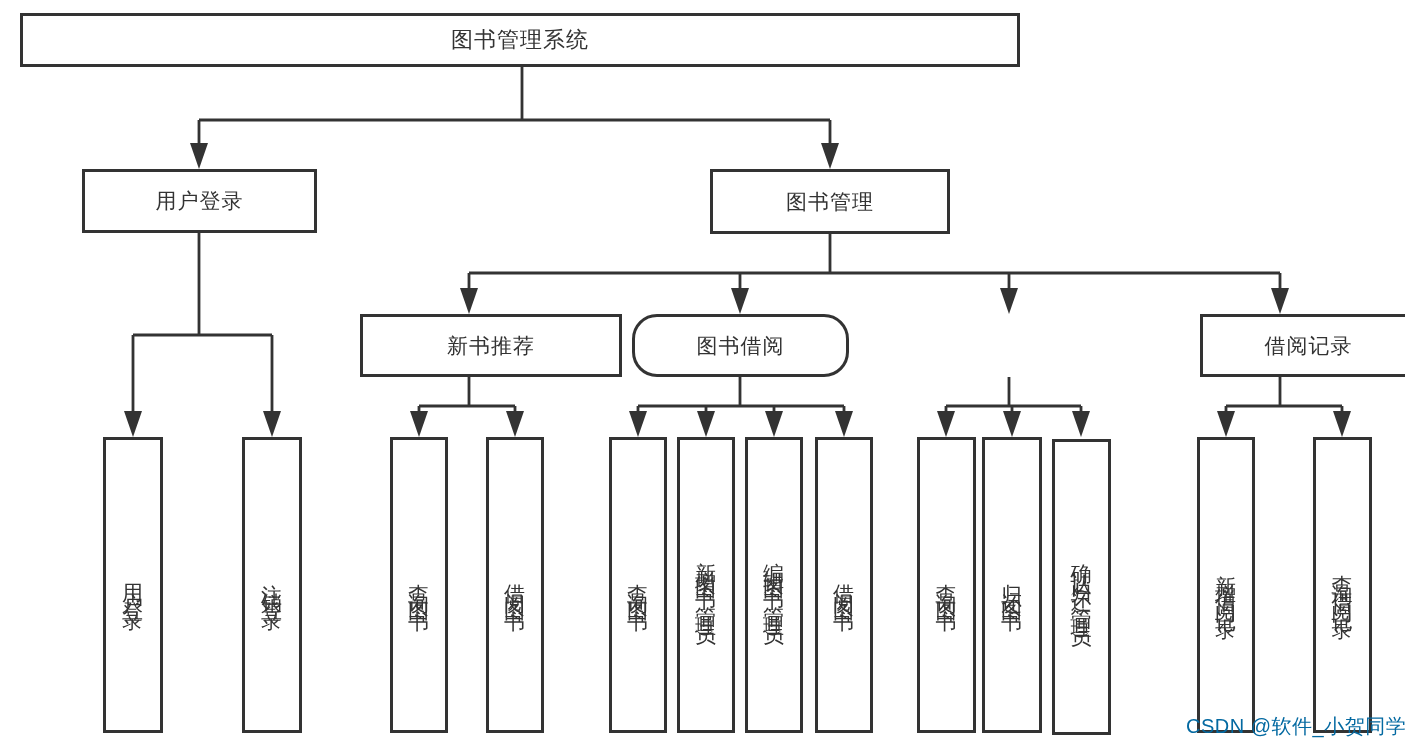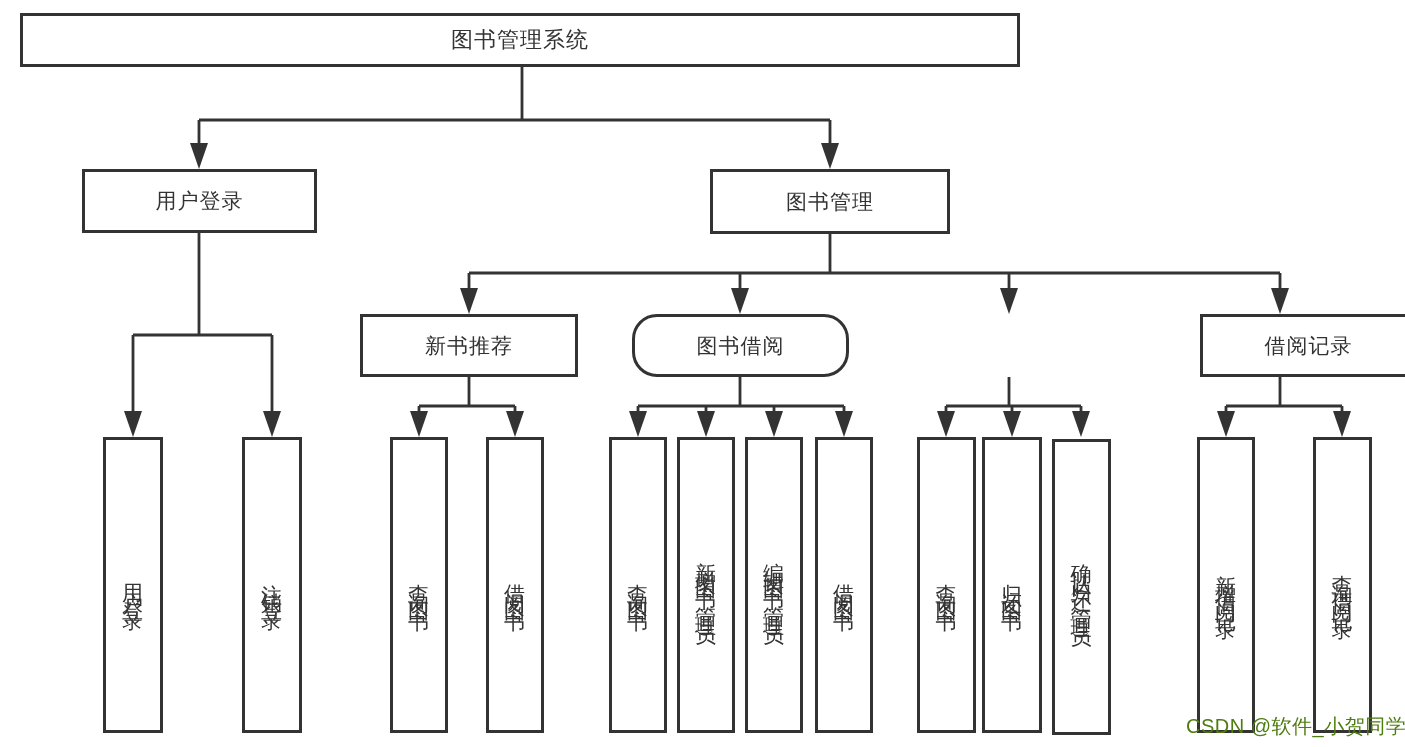--- a/index.html
+++ b/index.html
@@ -47,21 +47,21 @@
     letter-spacing: 9px;
     line-height: 1;
     white-space: nowrap;
     color: #333333;
   }
   .watermark {
     position: absolute;
     left: 1186px;
     top: 713px;
     font-size: 20px;
-    color: #4d7c0f;
+    color: #0369a1;
     letter-spacing: 0.5px;
     white-space: nowrap;
   }
 </style>
 </head>
 <body>
 
 <div id="stage">
 
   <svg id="connectors" viewBox="0 0 1405 747" xmlns="http://www.w3.org/2000/svg">
@@ -102,21 +102,21 @@
       <polygon points="1217,411 1235,411 1226,437"></polygon>
       <polygon points="1333,411 1351,411 1342,437"></polygon>
     </g>
   </svg>
 
   <div class="node root-box" style="left:20px; top:13px; width:1000px; height:54px;">图书管理系统</div>
 
   <div class="node h" style="left:82px; top:169px; width:235px; height:64px;">用户登录</div>
   <div class="node h" style="left:710px; top:169px; width:240px; height:65px;">图书管理</div>
 
-  <div class="node h" style="left:360px; top:314px; width:218px; height:63px;">新书推荐</div>
+  <div class="node h" style="left:360px; top:314px; width:262px; height:63px;">新书推荐</div>
   <div class="node h" style="left:632px; top:314px; width:217px; height:63px;border-radius:25px;">图书借阅</div>
   <div class="node h" style="left:1200px; top:314px; width:217px; height:63px;">借阅记录</div>
 
   <div class="node leaf" style="left:103px; top:437px; width:60px; height:296px;">
     <span class="vtext">用户登录</span>
   </div>
   <div class="node leaf" style="left:242px; top:437px; width:60px; height:296px;">
     <span class="vtext">注销登录</span>
   </div>
 

